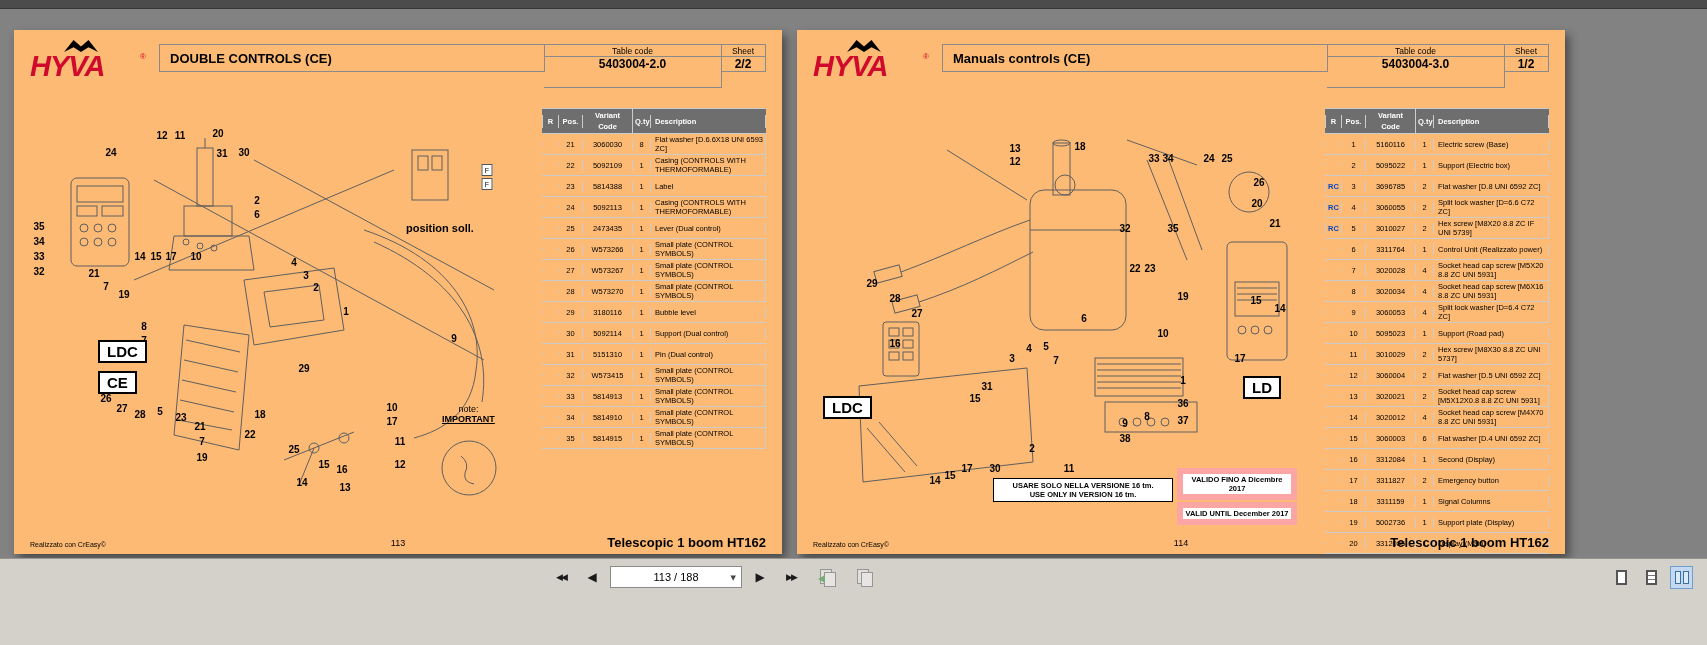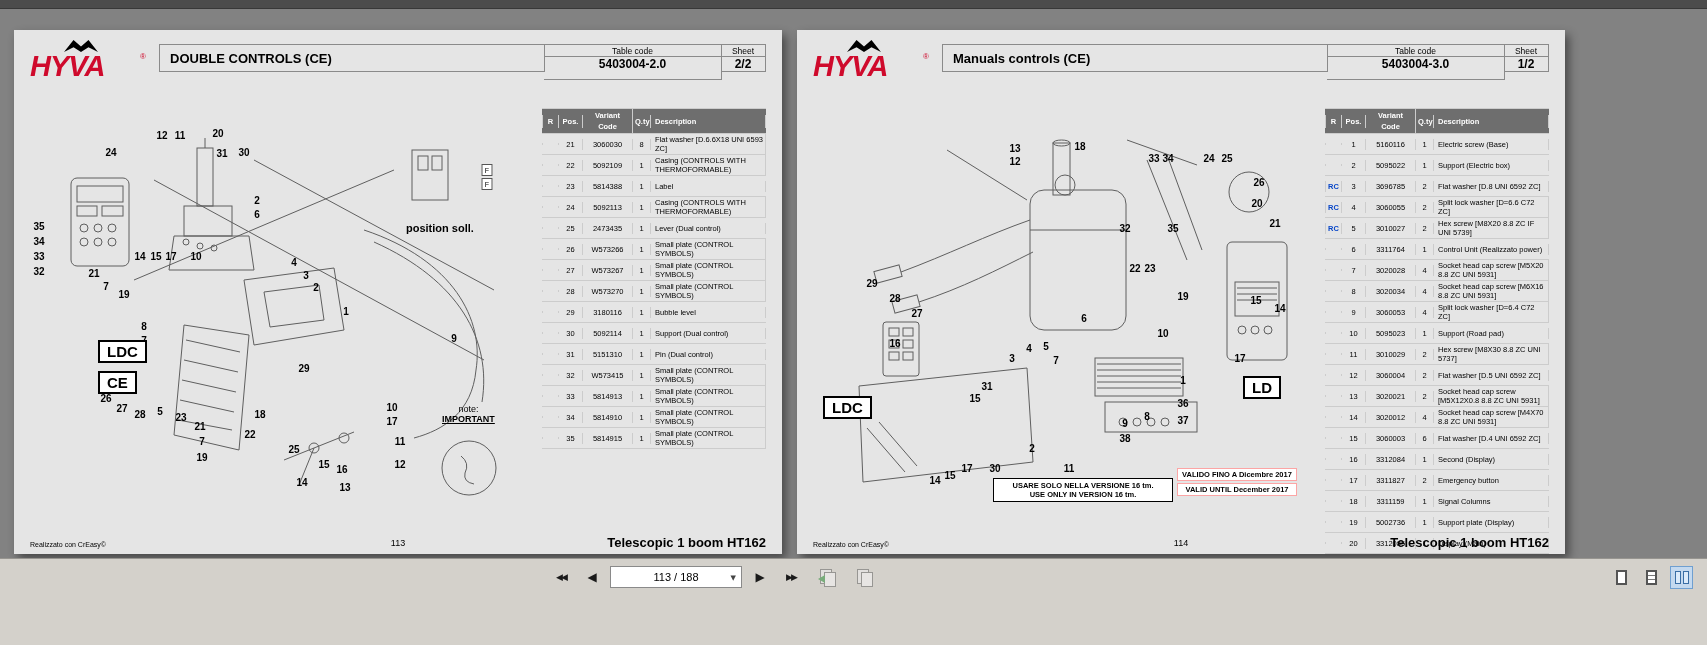--- a/index.html
+++ b/index.html
@@ -3,33 +3,33 @@
 <meta charset="utf-8">
 <style>
   *{margin:0;padding:0;box-sizing:border-box}
   html,body{width:1707px;height:645px}
   body{background:#828282;font-family:"Liberation Sans",sans-serif;position:relative;overflow:hidden;color:#000}
 
   .top-strip{position:absolute;left:0;top:0;width:100%;height:9px;background:#4c4c4c;border-bottom:1px solid #383838}
 
   .canvas{position:absolute;left:0;top:9px;width:100%;height:549px}
 
-  .page{position:absolute;top:21px;width:768px;height:524px;background:#e5e5e5;box-shadow:4px 5px 9px rgba(0,0,0,.45);overflow:hidden}
+  .page{position:absolute;top:21px;width:768px;height:524px;background:#fdba74;box-shadow:4px 5px 9px rgba(0,0,0,.45);overflow:hidden}
   .page.left{left:14px}
   .page.right{left:797px}
 
   
   .logo{position:absolute;left:16px;top:10px;width:118px;height:46px}
   .logo .mark{position:absolute;left:34px;top:0;width:34px;height:12px;background:#000;
     clip-path:polygon(0 100%,28% 0,50% 55%,72% 0,100% 100%,72% 60%,50% 100%,28% 60%)}
   .logo .word{position:absolute;left:0;top:10px;font-size:29px;font-weight:bold;letter-spacing:-1px;color:#cf0a2c;font-style:italic}
   .logo .reg{position:absolute;right:2px;top:12px;font-size:8px;color:#cf0a2c}
 
   .title-box{position:absolute;left:145px;top:14px;width:386px;height:28px;border:1px solid #8a8a8a;display:flex;align-items:center;padding-left:10px;font-weight:bold;font-size:13px}
-  .code-box{position:absolute;left:530px;top:14px;width:178px;height:36px;border:1px solid #8a8a8a;border-left:none}
+  .code-box{position:absolute;left:530px;top:14px;width:178px;height:44px;border:1px solid #8a8a8a;border-left:none}
   .sheet-box{position:absolute;left:707px;top:14px;width:45px;height:28px;border:1px solid #8a8a8a;border-left:none}
   .hdr-lbl{height:12px;border-bottom:1px solid #8a8a8a;font-size:8.5px;text-align:center;line-height:12px}
   .hdr-val{height:14px;font-weight:bold;font-size:12px;text-align:center;line-height:15px}
   .sheet-box .hdr-val{font-size:12px}
 
   
   .parts-table{position:absolute;top:78px;left:528px;width:224px;font-size:7.5px;border-top:1px solid #ccc}
   .trow{display:flex;border-bottom:1px solid #ccc;min-height:21px;align-items:center}
   .trow.thead{background:#6e6e6e;color:#fff;font-weight:bold;min-height:13px}
   .tcell{padding:1px 2px;border-right:1px solid #ccc;text-align:center;line-height:9px}
@@ -48,21 +48,21 @@
   .callout{position:absolute;transform:translate(-50%,-50%);font-weight:bold;font-size:10px;color:#000;white-space:nowrap}
   .ftag{position:absolute;transform:translate(-50%,-50%);border:1px solid #555;font-size:7px;width:11px;height:12px;text-align:center;line-height:11px;background:#fff}
 
   .tag-box{position:absolute;border:2px solid #000;font-weight:bold;padding:1px 7px;background:#fff;font-size:15px}
   .pos-note{position:absolute;font-weight:bold;font-size:11px}
   .note-block{position:absolute;font-size:9px;text-align:center}
   .note-block .imp{font-weight:bold;text-decoration:underline}
 
   .warn-single{position:absolute;border:1px solid #000;background:#fff;font-size:7.5px;font-weight:bold;text-align:center;padding:2px 3px;line-height:9px}
   .warn-double{position:absolute;width:120px;font-size:7.5px;font-weight:bold;text-align:center}
-  .warn-double>div{border:1px solid #fca5a5;background:#fff;padding:1px 2px;line-height:9px}
+  .warn-double>div{border:6px solid #fca5a5;background:#fff;padding:1px 2px;line-height:9px}
   .warn-double>div:first-child{margin-bottom:2px}
 
   
   .footer-left{position:absolute;left:16px;bottom:6px;font-size:7px}
   .page-num{position:absolute;left:0;right:0;bottom:6px;text-align:center;font-size:9px}
   .footer-right{position:absolute;right:16px;bottom:4px;font-weight:bold;font-size:13px}
 
   
   .bottom-bar{position:absolute;left:0;top:558px;width:1707px;height:87px;background:#d4d1cb;border-top:1px solid #979590}
   .nav{position:absolute;left:548px;top:7px;display:flex;align-items:center;gap:5px}

